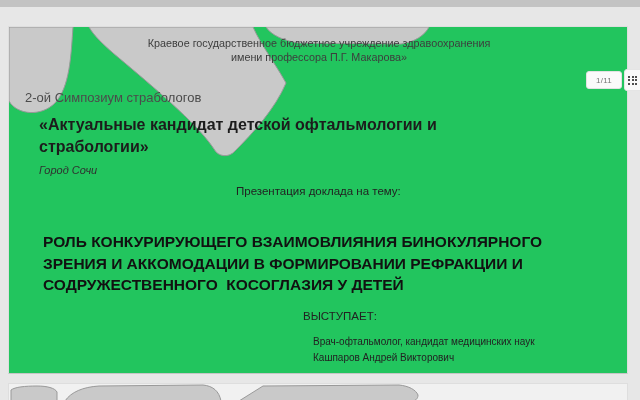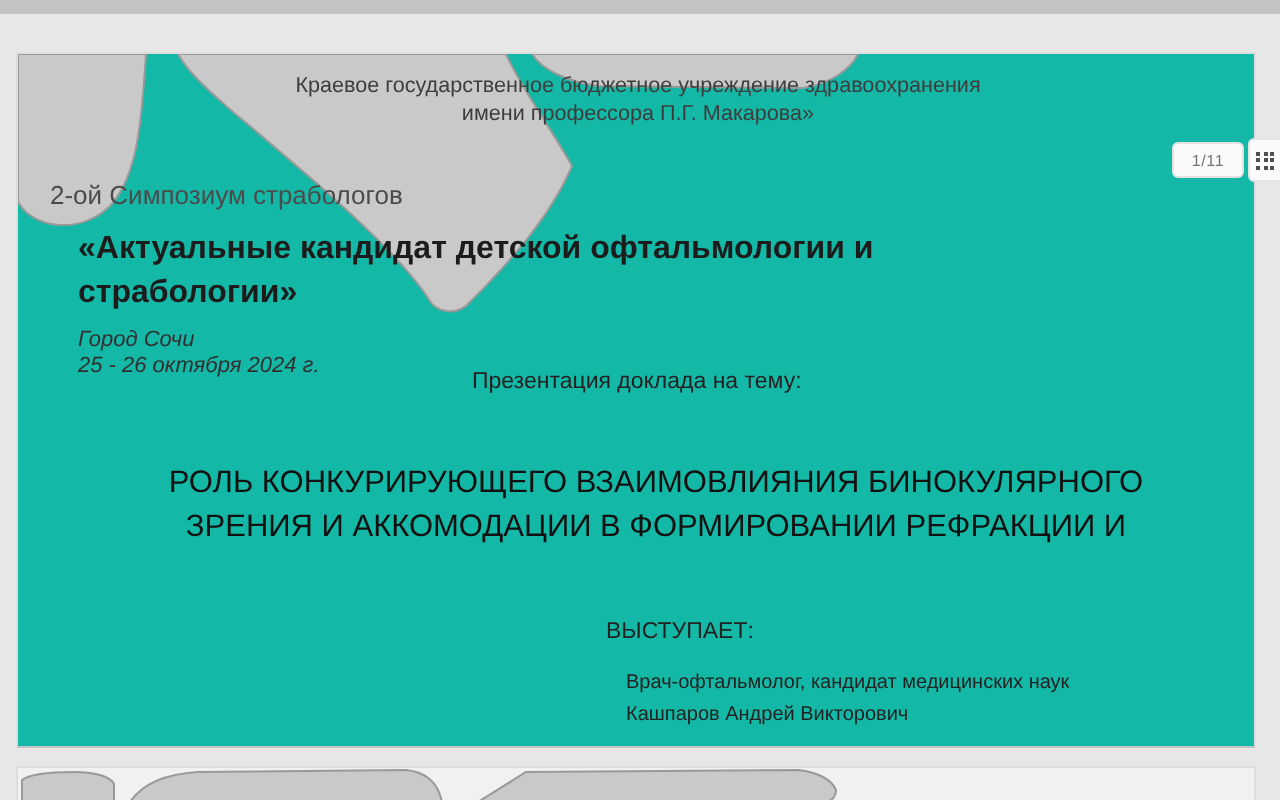--- a/index.html
+++ b/index.html
@@ -7,21 +7,21 @@
   .stage{
     position:relative;width:640px;height:400px;overflow:hidden;
     background:#e7e7e7;
     font-family:"Liberation Sans","DejaVu Sans",sans-serif;
   }
   .top-bar{
     position:absolute;left:0;top:0;width:640px;height:7px;background:#c3c3c3;
   }
   .slide{
     position:absolute;left:8px;top:26px;width:620px;height:348px;
-    background:#14b8a6;border:1px solid #dedede;border-bottom-color:#c6c6c6;
+    background:#22c55e;border:1px solid #dedede;border-bottom-color:#c6c6c6;
     overflow:hidden;
   }
   .shapes-svg{position:absolute;left:0;top:0;}
   .org-header{
     position:absolute;left:0;top:10px;width:620px;
     text-align:center;font-size:10.8px;line-height:13.5px;color:#3d3d3d;
   }
   .symposium{
     position:absolute;left:16px;top:63px;font-size:13px;color:#4b4b4b;
     white-space:nowrap;
@@ -31,22 +31,22 @@
     font-size:16px;font-weight:bold;line-height:21.5px;color:#1c1c1c;
   }
   .city-dates{
     position:absolute;left:30px;top:137px;
     font-size:11px;line-height:13px;color:#303030;font-style:italic;
   }
   .presentation-label{
     position:absolute;left:227px;top:158px;font-size:11.5px;color:#222;
   }
   .report-title{
-    position:absolute;left:34px;top:204px;width:570px;text-align:center;
-    font-size:15.5px;font-weight:normal;line-height:21.5px;color:#111;
+    position:absolute;left:34px;top:204px;width:570px;text-align:left;
+    font-size:15.5px;font-weight:bold;line-height:21.5px;color:#111;
   }
   .report-title div{white-space:pre-wrap;}
   .speaker-label{
     position:absolute;left:294px;top:283px;font-size:11.5px;color:#222;
   }
   .speaker-info{
     position:absolute;left:304px;top:307px;
     font-size:10px;line-height:15.5px;color:#222;
   }
   .page-pill{
@@ -96,28 +96,28 @@
 
     <div class="symposium">2-ой Симпозиум страбологов</div>
 
     <div class="topic">
       <div>«Актуальные кандидат детской офтальмологии и</div>
       <div>страбологии»</div>
     </div>
 
     <div class="city-dates">
       <div>Город Сочи</div>
-      <div>25 - 26 октября 2024 г.</div>
     </div>
 
     <div class="presentation-label">Презентация доклада на тему:</div>
 
     <div class="report-title">
       <div>РОЛЬ КОНКУРИРУЮЩЕГО ВЗАИМОВЛИЯНИЯ БИНОКУЛЯРНОГО</div>
       <div>ЗРЕНИЯ И АККОМОДАЦИИ В ФОРМИРОВАНИИ РЕФРАКЦИИ И</div>
+      <div>СОДРУЖЕСТВЕННОГО  КОСОГЛАЗИЯ У ДЕТЕЙ</div>
     </div>
 
     <div class="speaker-label">ВЫСТУПАЕТ:</div>
 
     <div class="speaker-info">
       <div>Врач-офтальмолог, кандидат медицинских наук</div>
       <div>Кашпаров Андрей Викторович</div>
     </div>
 
   </div>

